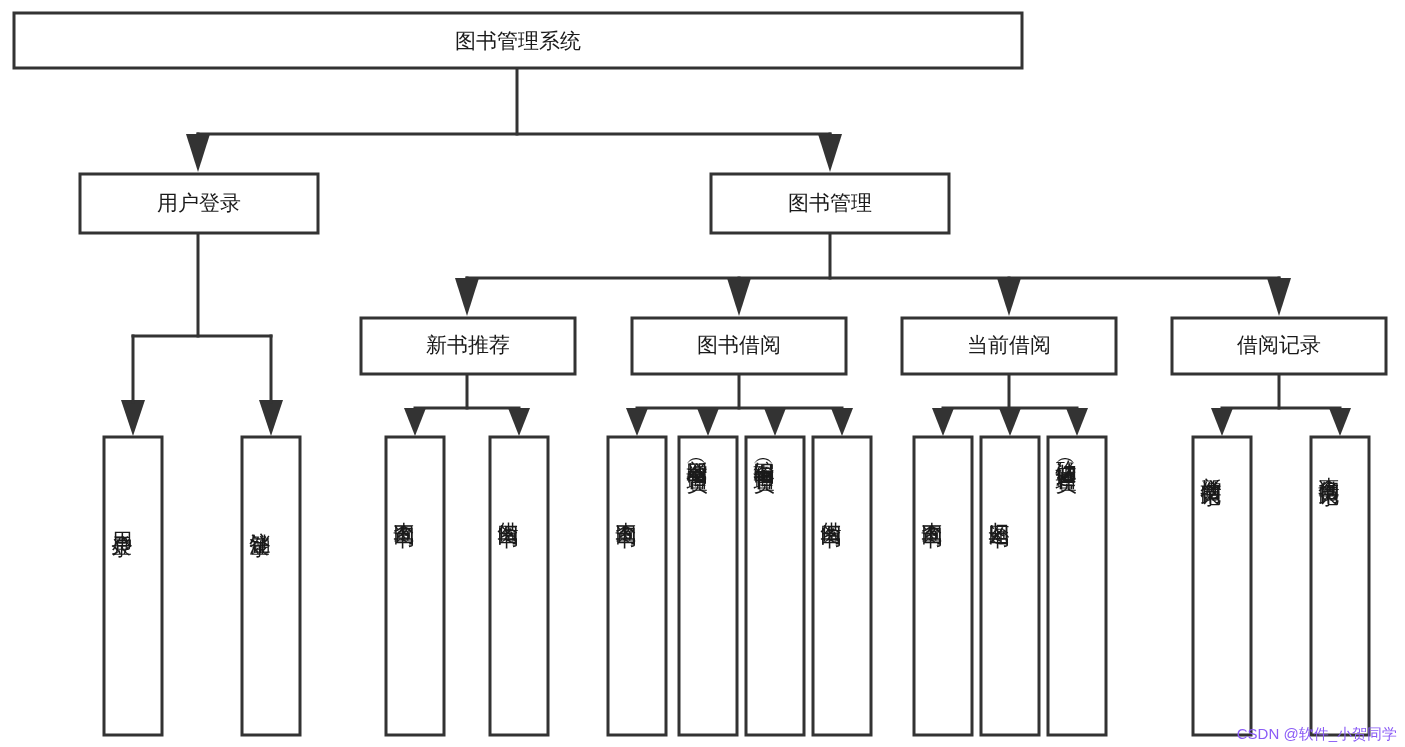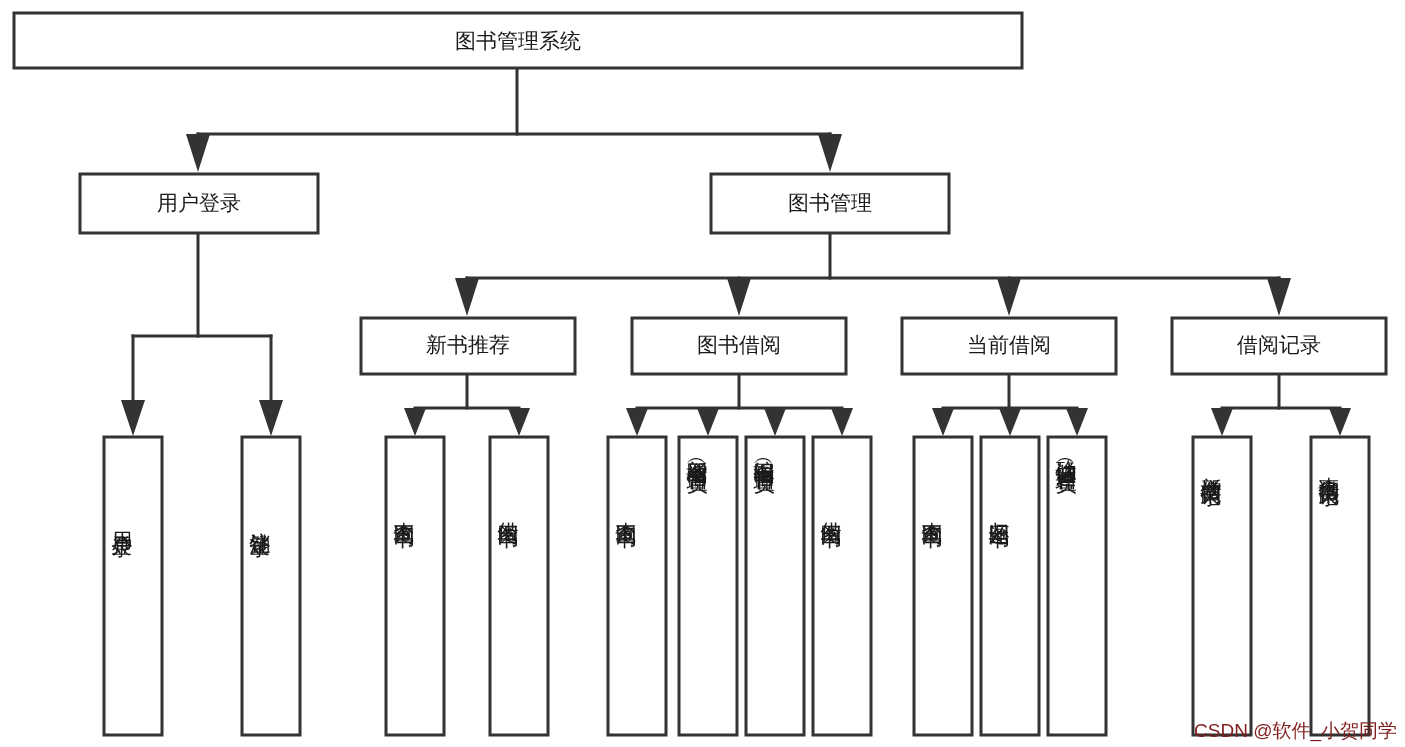--- a/index.html
+++ b/index.html
@@ -57,22 +57,22 @@
     color: #1a1a1a;
     letter-spacing: 2px;
     white-space: nowrap;
     pointer-events: none;
   }
   .watermark {
     position: absolute;
     right: 8px;
     bottom: 3px;
     font-family: "Liberation Sans", "DejaVu Sans", sans-serif;
-    font-size: 19px;
-    color: #7f1d1d;
+    font-size: 15px;
+    color: #8b5cf6;
     white-space: nowrap;
     pointer-events: none;
   }
 </style>
 </head>
 <body>
 
 <div id="stage">
 
   <svg id="diagram" viewBox="0 0 1405 747">

